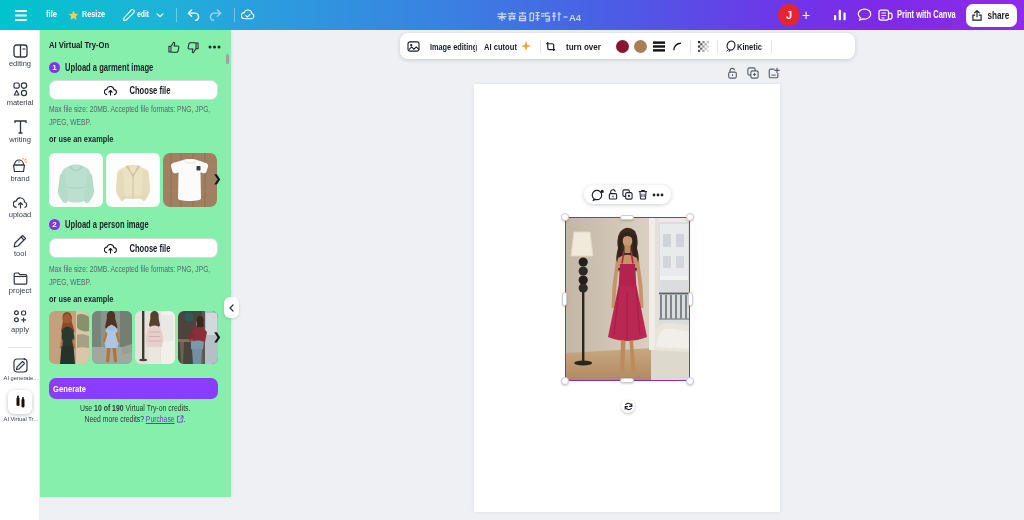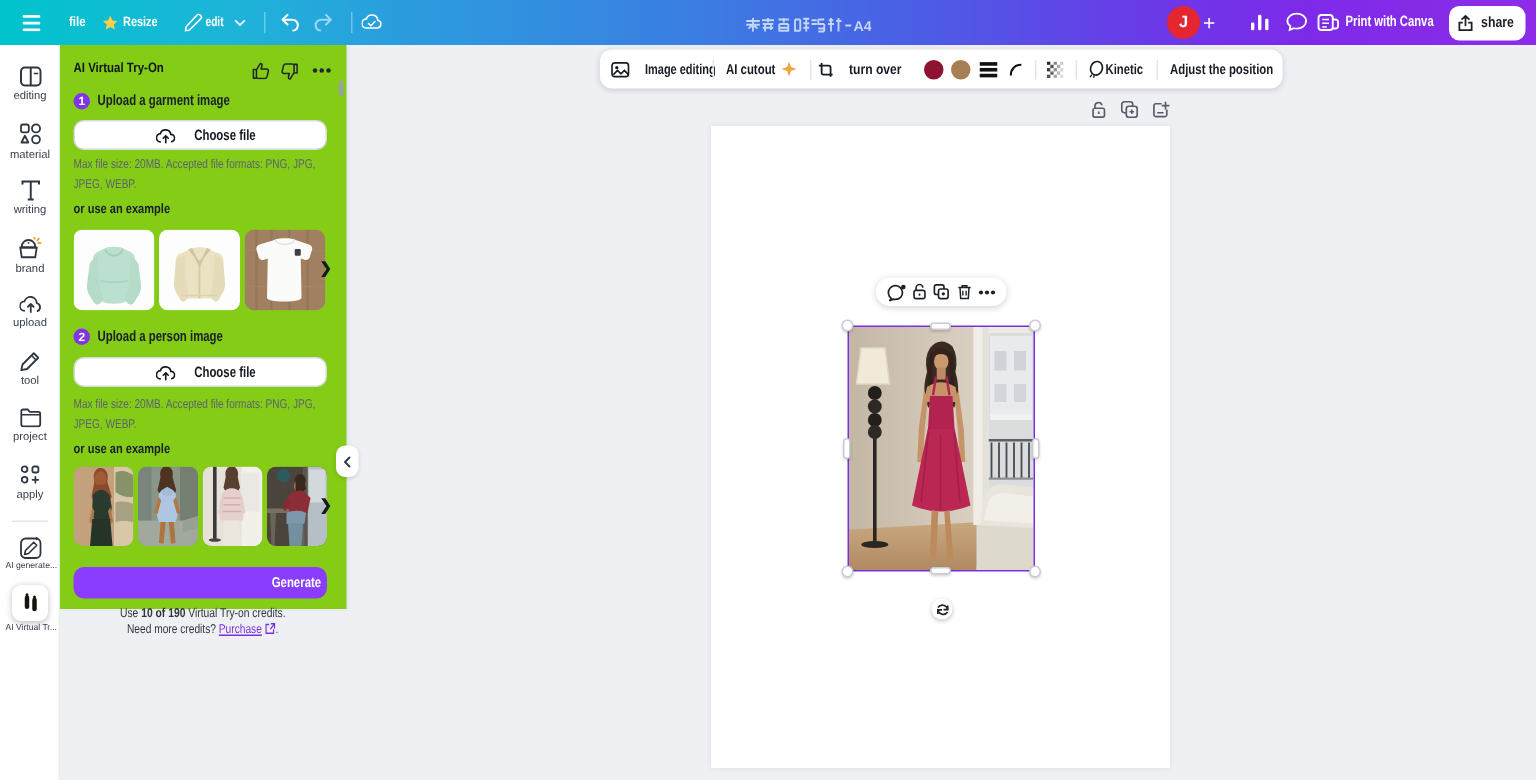--- a/index.html
+++ b/index.html
@@ -15,38 +15,38 @@
   #header .hi { position:absolute; color:#fff; }
   .hsep { position:absolute; width:1px; height:14px; top:8px; background:rgba(255,255,255,.35); }
 
   
   #rail { position:absolute; left:0; top:30px; width:40px; height:490px; background:#fff; z-index:20; border-right:1px solid #eceef1;}
   .rit { position:absolute; left:0; width:40px; text-align:center; color:#2e3640; }
   .rit .lbl { font-size:7.5px; color:#39414d; display:block; margin-top:1px; white-space:nowrap; }
   .rit svg { display:block; margin:0 auto; }
 
   
-  #panel { position:absolute; left:40px; top:30px; width:191px; height:376px; background:#84cc16; z-index:21;
+  #panel { position:absolute; left:40px; top:30px; width:191px; height:467px; background:#86efac; z-index:21;
     box-shadow:1px 0 3px rgba(20,30,40,.06); }
   .step { position:absolute; left:9px; display:flex; align-items:center; }
   .stepc { width:11px; height:11px; border-radius:50%; background:#8234e8; color:#fff; font-size:8px; font-weight:700;
     display:flex; align-items:center; justify-content:center; margin-right:5px; flex:none;}
   .steplbl { font-size:10px; font-weight:700; color:#191f28; transform:scaleX(.76); transform-origin:0 50%; white-space:pre;}
   .choose { position:absolute; left:9px; width:169px; height:20px; border:1px solid #d7dadf; border-radius:7px;
     background:#fff; display:flex; align-items:center; justify-content:center; font-size:10px; font-weight:700; color:#14191f; padding-left:13px; }
   .choose svg { margin-right:6px; }
   .maxtxt { position:absolute; left:9px; width:169px; font-size:8.5px; line-height:12.5px; color:#5d646e;
     transform:scaleX(.79); transform-origin:0 50%; }
   .orex { position:absolute; left:9px; font-size:9px; font-weight:700; color:#191f28; transform:scaleX(.82); transform-origin:0 50%; white-space:pre;}
   .thumbrow { position:absolute; left:9px; display:flex; }
   .thumbrow .th { border-radius:6px; overflow:hidden; flex:none;}
   .chev { position:absolute; color:#16191d; }
 
   #genbtn { position:absolute; left:9px; top:348px; width:169px; height:21px; background:#8b3dff; border-radius:7px;
-    color:#fff; font-size:9.5px; font-weight:700; display:flex; align-items:center; justify-content:flex-end; }
+    color:#fff; font-size:9.5px; font-weight:700; display:flex; align-items:center; justify-content:flex-start; }
   .credit { position:absolute; left:0; width:191px; text-align:center; font-size:8.5px; color:#30363f; }
   .credit b { font-weight:700; }
   .credit .lnk { color:#7a30e0; text-decoration:underline; }
 
   #collapse { position:absolute; left:224px; top:297px; width:15px; height:21px; background:#fff; border-radius:6px;
     z-index:22; box-shadow:0 1px 3px rgba(0,0,0,.15); display:flex; align-items:center; justify-content:center; }
 
   
   #page { position:absolute; left:474px; top:84px; width:306px; height:428px; background:#fff; box-shadow:0 0 4px rgba(30,40,50,.08); }
 
@@ -480,23 +480,20 @@
   <div class="ti" style="left:325px">
       <svg width="12" height="12" viewBox="0 0 13 13">
         <ellipse cx="6.5" cy="6" rx="4.2" ry="5" transform="rotate(20 6.5 6)" fill="none" stroke="#171c24" stroke-width="1.2"></ellipse>
         <path d="M3.2 10.6l-1.4 1.8M4.8 11.2l-.4 1.6" stroke="#171c24" stroke-width="1"></path>
       </svg>
     </div>
   <div class="ti" style="left:337px">
       <span class="titxt" style="transform:scaleX(.79)">Kinetic</span>
     </div>
   <div class="tsep" style="left:371px"></div>
-  <div class="ti" style="left:380px">
-      <span class="titxt" style="transform:scaleX(.8)">Adjust the position</span>
-    </div>
 </div>
 
 <div id="sel">
   <svg width="123" height="162" viewBox="0 0 123 162">
     <defs>
       <linearGradient id="wallg" x1="0" y1="0" x2="1" y2="0">
         <stop offset="0" stop-color="#c3b6a5"></stop>
           <stop offset=".55" stop-color="#d6ccbd"></stop>
           <stop offset="1" stop-color="#e2dacd"></stop>
       </linearGradient>

